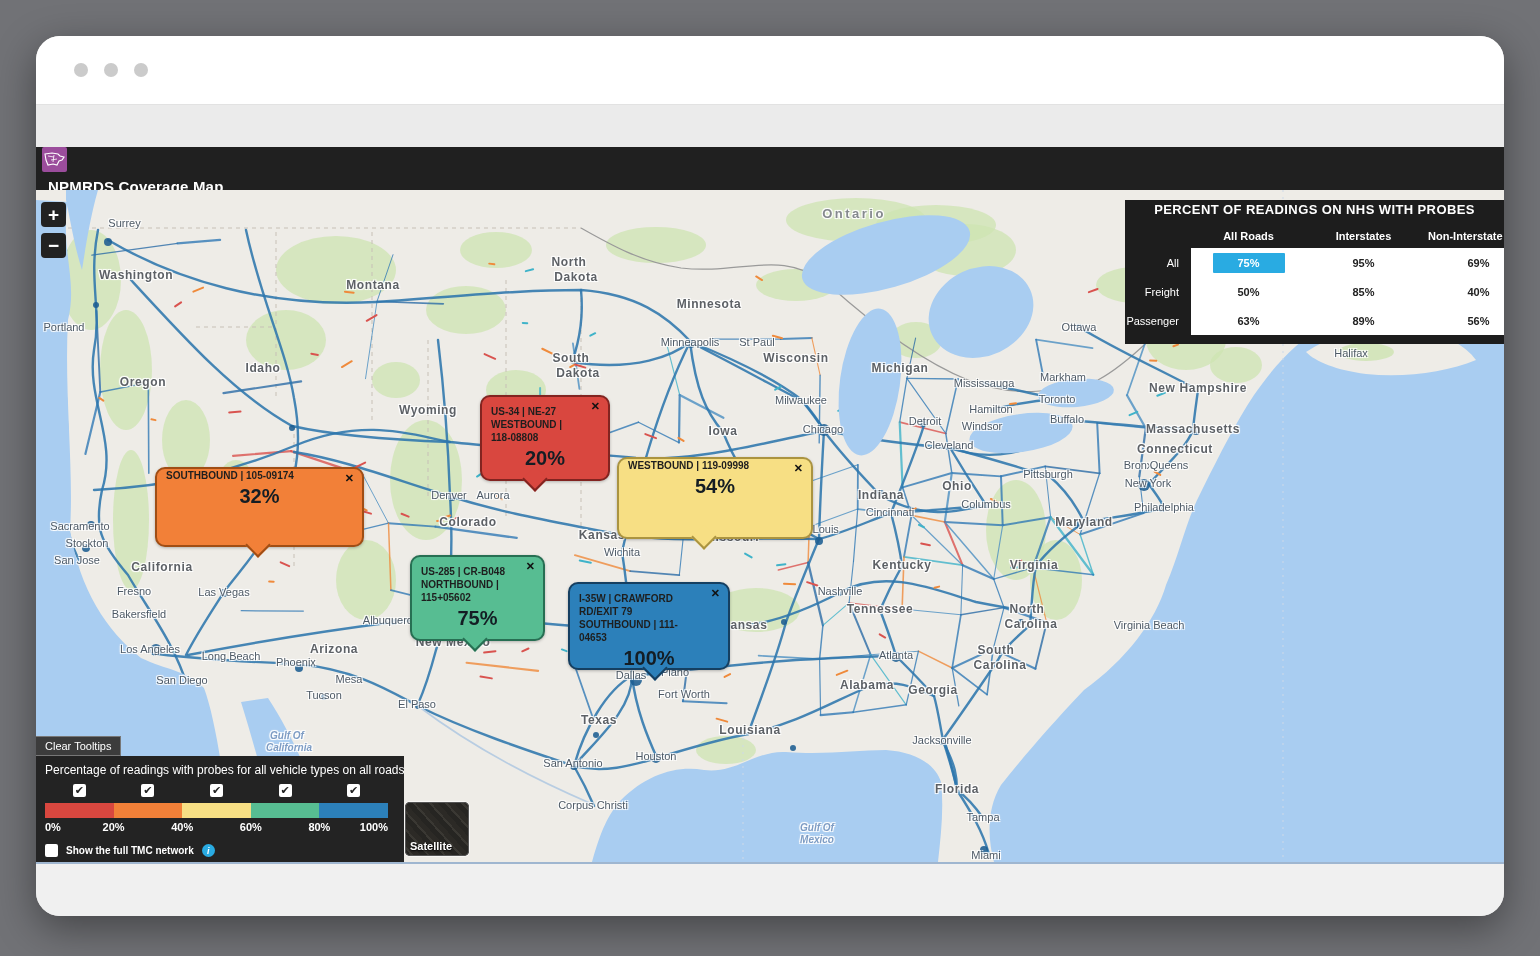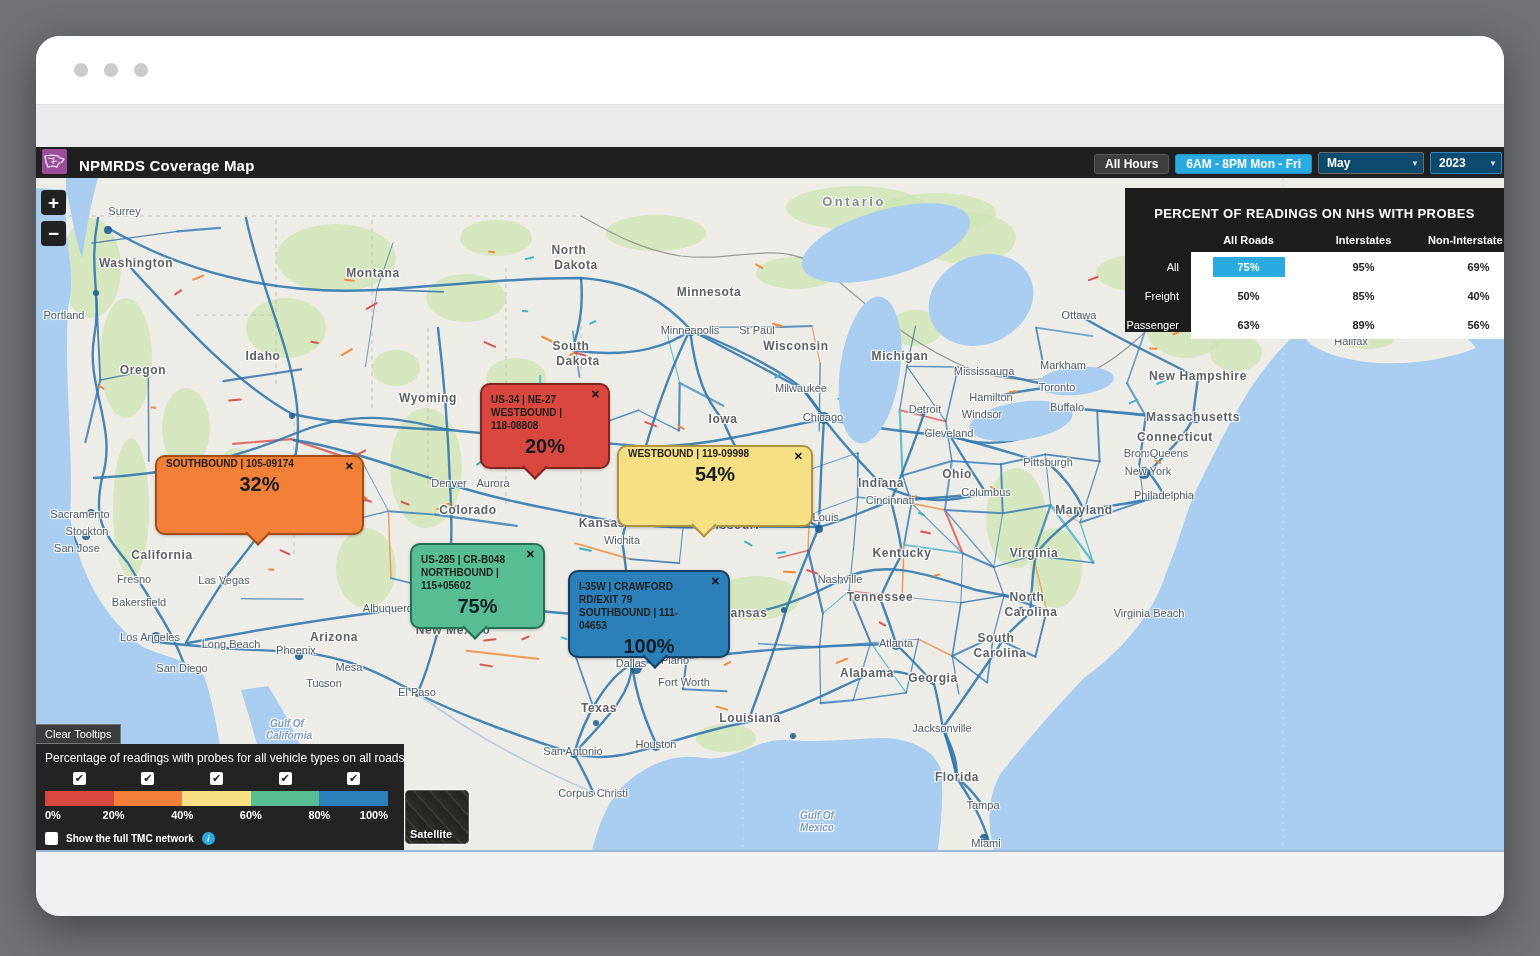--- a/index.html
+++ b/index.html
@@ -2,21 +2,21 @@
 <html><head>
 <meta charset="utf-8">
 <style>
   html,body{margin:0;padding:0;width:1540px;height:956px;overflow:hidden;background:#717276;
     font-family:"Liberation Sans",sans-serif;}
   .window{position:absolute;left:36px;top:36px;width:1468px;height:880px;border-radius:24px;
     background:#f0f0f0;overflow:hidden;box-shadow:0 12px 40px rgba(0,0,0,.4);}
   .titlebar{height:68px;background:#fff;display:flex;align-items:center;padding-left:38px;gap:16px;}
   .dot{width:14px;height:14px;border-radius:50%;background:#cbcbcb;}
   .substrip{height:42px;background:#ebebeb;border-top:1px solid #e2e2e2;}
-  .appheader{height:27px;background:#202020;display:flex;align-items:flex-end;padding:0 2px 4px 6px;gap:6px;}
+  .appheader{height:27px;background:#202020;display:flex;align-items:flex-start;padding:0 2px 16px 6px;gap:6px;flex-direction:column;}
   .logo{width:25px;height:25px;background:#9b4d9c;border-radius:2px;flex:0 0 auto;display:flex;align-items:center;justify-content:center;}
   .apptitle{color:#fff;font-weight:bold;font-size:15px;margin-left:6px;letter-spacing:.2px;white-space:nowrap;}
   .spacer{flex:1;}
   .hbtn{border:1px solid #5a5a5a;background:#3e3e3e;color:#fff;font-weight:bold;font-size:12px;
     height:20px;padding:0 10px;border-radius:3px;font-family:inherit;cursor:pointer;white-space:nowrap;}
   .hbtn.active{border-color:#2a8fc0;}
   .hsel{height:20px;background:#0c4a6e;border:1px solid #6a6a6a;border-radius:2px;color:#fff;
     font-weight:bold;font-size:12px;display:flex;align-items:center;padding:0 4px 0 8px;cursor:pointer;}
   .hsel .val{flex:1;}
   .hsel .caret{font-size:8px;margin-left:8px;color:#ddd;}
@@ -34,21 +34,21 @@
   .lbl.state{font-size:12px;font-weight:bold;color:#5d6166;letter-spacing:.6px;}
   .lbl.region{font-size:13px;font-weight:bold;color:#85898e;letter-spacing:2.5px;}
   .lbl.water{font-size:10px;font-style:italic;color:#7d9cc4;font-weight:bold;}
   .tip{position:absolute;border-radius:10px;border:2px solid;z-index:5;box-shadow:0 1px 3px rgba(0,0,0,.25);}
   .tip .tail{position:absolute;width:16px;height:16px;bottom:-9px;transform:rotate(45deg);border-right:2px solid;border-bottom:2px solid;}
   .tip .tl{position:relative;font-size:10px;font-weight:bold;color:#1e1e1e;padding:0 24px 0 9px;line-height:13px;}
   .tip .tl.first{padding-top:8px;}
   .tip .tval{position:relative;text-align:center;font-size:20px;font-weight:bold;color:#141d24;margin-top:3px;}
   .tip .tx{position:absolute;top:4px;right:8px;font-size:11px;font-weight:bold;color:#111;cursor:pointer;line-height:11px;z-index:2;}
   .stats{position:absolute;left:1089px;top:10px;width:379px;height:144px;background:#1d1d1d;z-index:7;color:#fff;}
-  .stitle{text-align:center;font-size:13px;font-weight:bold;letter-spacing:.4px;padding-top:18px;height:21px;}
+  .stitle{text-align:center;font-size:13px;font-weight:bold;letter-spacing:.4px;padding-top:2px;height:21px;}
   .shead{display:grid;grid-template-columns:66px 115px 115px 115px;height:25px;align-items:center;
     font-size:11px;font-weight:bold;text-align:center;white-space:nowrap;}
   .srows{position:relative;height:87px;}
   .swhite{position:absolute;left:66px;right:0;top:0;bottom:0;background:#fff;}
   .srow{position:relative;display:grid;grid-template-columns:66px 115px 115px 115px;height:29px;align-items:center;z-index:1;}
   .srlabel{font-size:11px;text-align:right;padding-right:12px;color:#fff;}
   .scell{text-align:center;font-size:11px;font-weight:bold;color:#222;}
   .scell .hl{display:inline-block;width:72px;line-height:20px;color:#fff;border-radius:1px;}
   .cleartips{position:absolute;left:0;top:546px;z-index:7;background:#3c3c3c;color:#fff;font-size:11px;
     padding:3px 9px;border:1px solid #777;border-left:none;cursor:pointer;}

